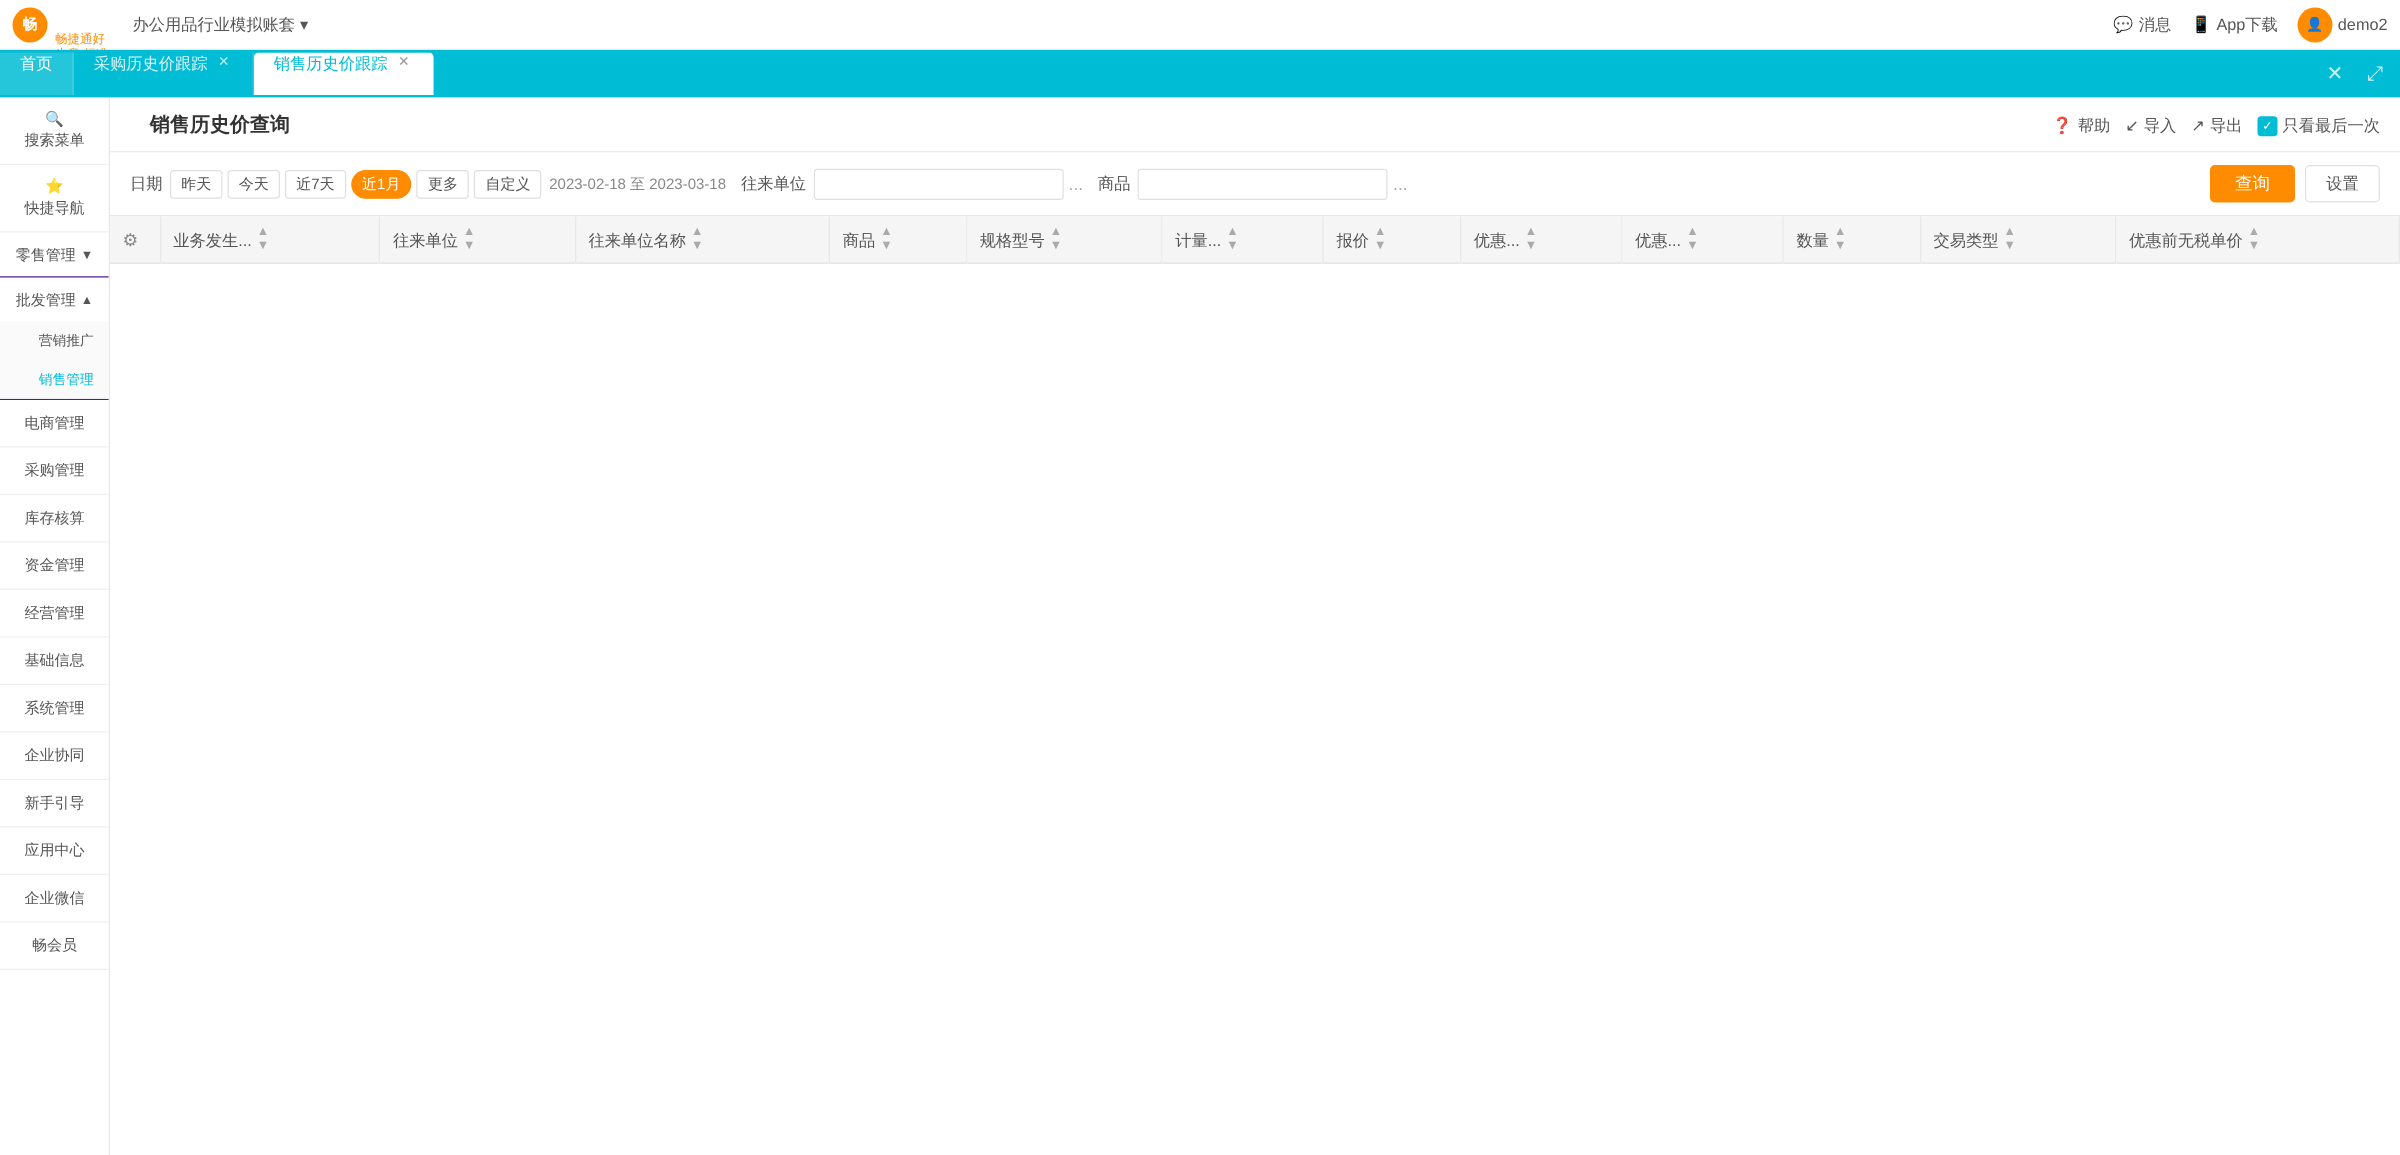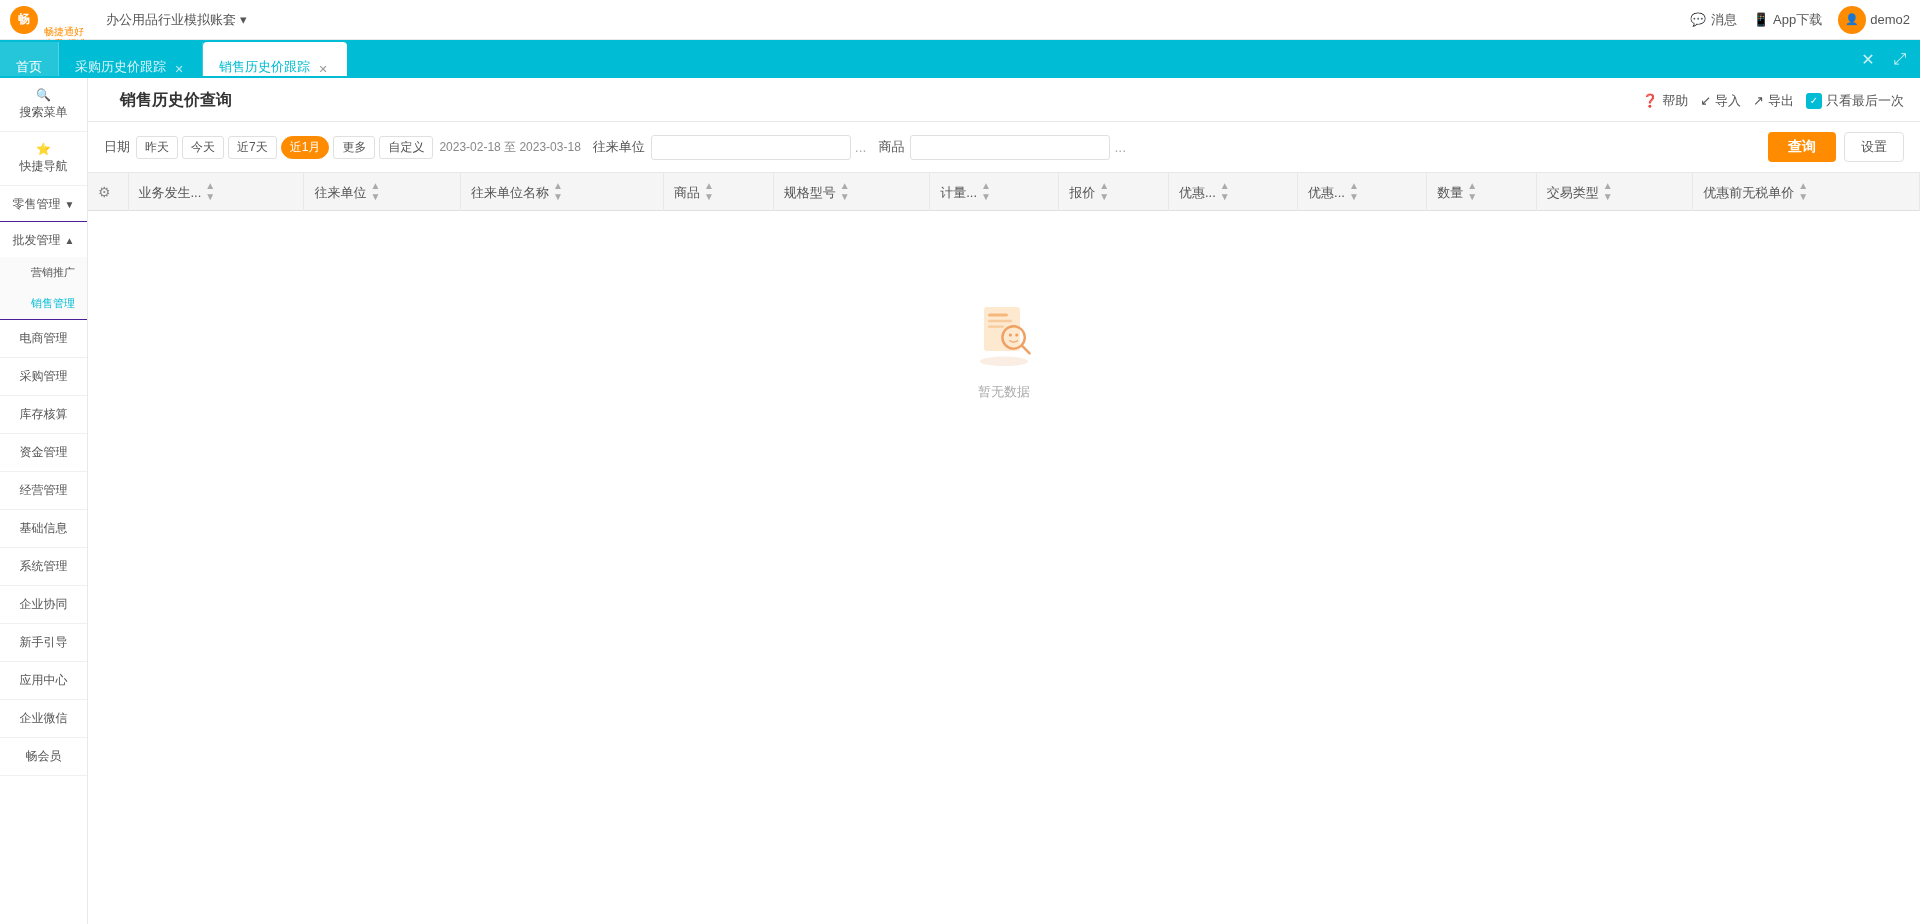--- a/index.html
+++ b/index.html
@@ -87,21 +87,21 @@
       background: #00bcd4;
       display: flex;
       align-items: center;
       flex-shrink: 0;
       padding-left: 0;
     }
     .tab-item {
       height: 34px;
       padding: 0 16px;
       display: flex;
-      align-items: flex-end;
+      align-items: flex-start;
       gap: 6px;
       font-size: 13px;
       cursor: pointer;
       color: rgba(255,255,255,0.85);
       border-right: 1px solid rgba(255,255,255,0.2);
       flex-shrink: 0;
     }
     .tab-item.active {
       background: #fff;
       color: #00bcd4;
@@ -315,21 +315,21 @@
       cursor: pointer;
     }
     .query-btn {
       background: #ff8c00;
       color: #fff;
       border: none;
       border-radius: 4px;
       padding: 6px 20px;
       font-size: 14px;
       cursor: pointer;
-      font-weight: 700;
+      font-weight: 400;
     }
     .settings-btn {
       background: #fff;
       color: #555;
       border: 1px solid #e0e0e0;
       border-radius: 4px;
       padding: 5px 16px;
       font-size: 13px;
       cursor: pointer;
     }
@@ -700,37 +700,16 @@
                     <span>▼</span>
                   </div>
               </div>
             </th>
           </tr>
         </thead>
         <tbody id="table-body">
         </tbody>
       </table>
 
-      <div class="empty-state">
-        <div class="empty-illustration">
-          <svg class="empty-svg" viewBox="0 0 100 100" xmlns="http://www.w3.org/2000/svg">
-
-            <ellipse cx="50" cy="88" rx="30" ry="6" fill="#f5dcc8" opacity="0.5"></ellipse>
-
-            <rect x="25" y="20" width="45" height="55" rx="4" fill="#fde8d0"></rect>
-            <rect x="30" y="28" width="25" height="4" rx="2" fill="#f5b87a"></rect>
-            <rect x="30" y="36" width="30" height="3" rx="1.5" fill="#f5b87a" opacity="0.6"></rect>
-            <rect x="30" y="43" width="20" height="3" rx="1.5" fill="#f5b87a" opacity="0.6"></rect>
-
-            <circle cx="62" cy="58" r="14" fill="none" stroke="#f0a060" stroke-width="3"></circle>
-            <line x1="73" y1="69" x2="82" y2="78" stroke="#f0a060" stroke-width="3" stroke-linecap="round"></line>
-
-            <circle cx="58" cy="55" r="2" fill="#f0a060"></circle>
-            <circle cx="66" cy="55" r="2" fill="#f0a060"></circle>
-            <path d="M 57 62 Q 62 66 67 62" stroke="#f0a060" stroke-width="1.5" fill="none" stroke-linecap="round"></path>
-          </svg>
-        </div>
-        <span class="empty-text">暂无数据</span>
-      </div>
     </div>
 
   </div>
 </div>
 
 </body></html>

